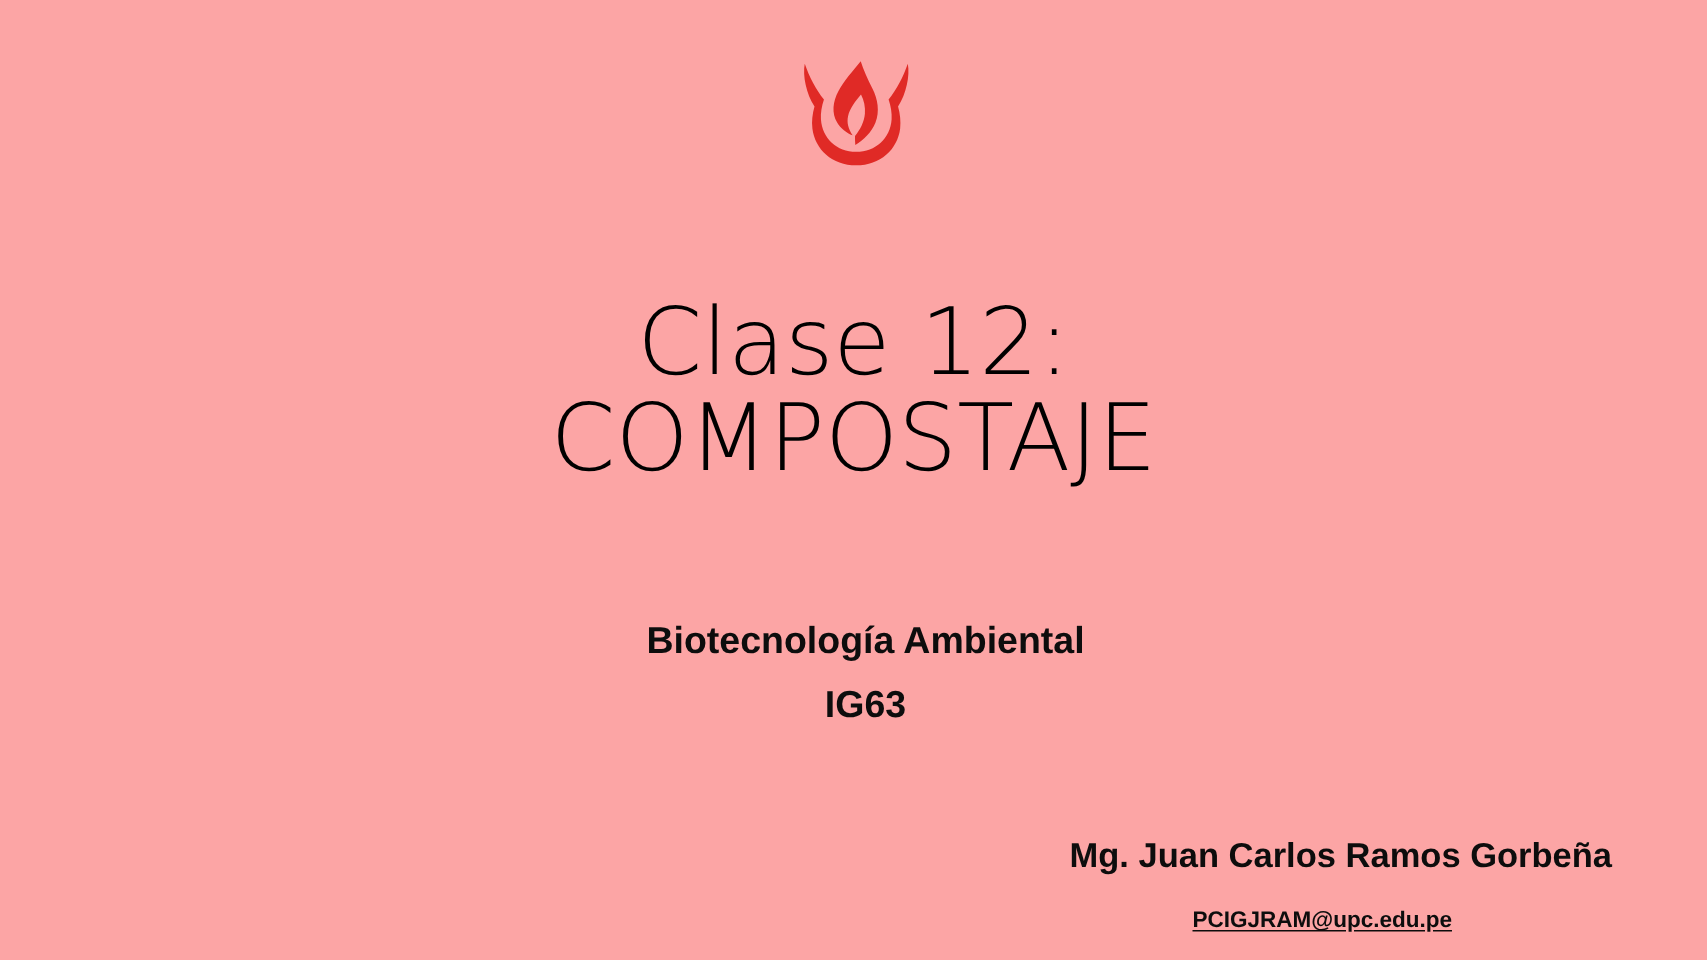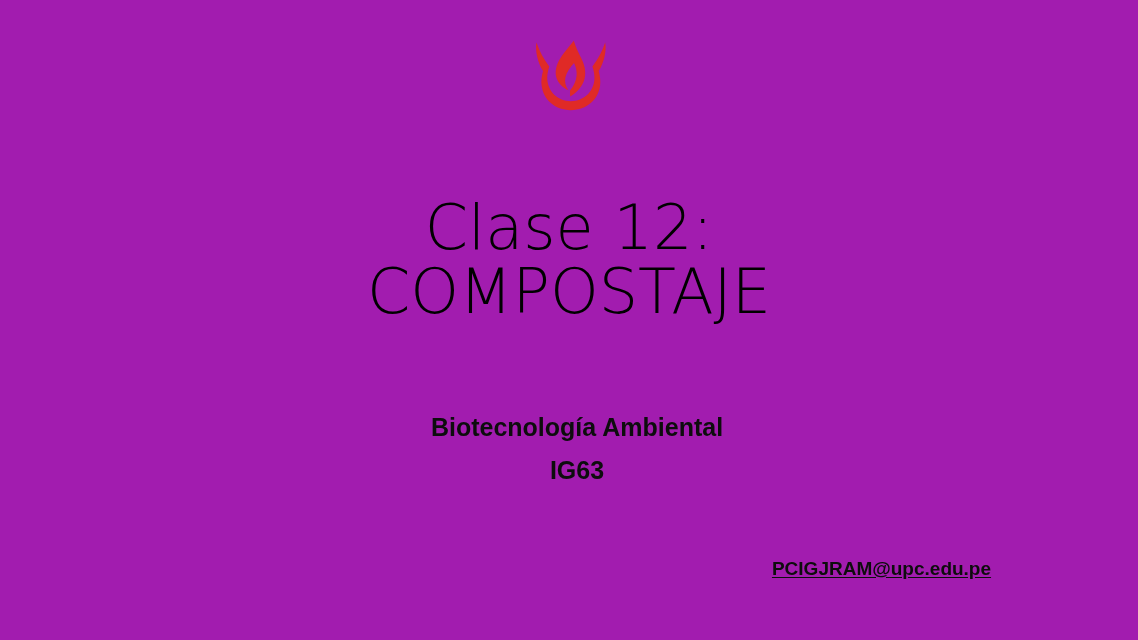--- a/index.html
+++ b/index.html
@@ -11,21 +11,21 @@
     height: 640px;
     background: #ffffff;
     font-family: "Liberation Sans", sans-serif;
     overflow: hidden;
   }
 
   .slide {
     position: relative;
     width: 1138px;
     height: 640px;
-    background: #a21caf;
+    background: #fca5a5;
   }
 
   
   .logo-wrap {
     position: absolute;
     left: 0;
     top: 40px;
     width: 1138px;
     display: flex;
     justify-content: center;
@@ -85,27 +85,28 @@
     font-family: "Liberation Sans", sans-serif;
     font-weight: bold;
     font-size: 23px;
     line-height: 29px;
     color: #0d0d0d;
     white-space: nowrap;
   }
   .author-email {
     font-family: "Liberation Sans", sans-serif;
     font-weight: bold;
-    font-size: 19px;
+    font-size: 15px;
     line-height: 26px;
     color: #0d0d0d;
     text-decoration: underline;
     text-underline-offset: 2px;
     white-space: nowrap;
     cursor: pointer;
+    margin-top: 16px;
   }
 </style>
 </head>
 <body>
 
 <div class="slide">
 
   <div class="logo-wrap">
     <svg width="78" height="80" viewBox="0 0 78 80" aria-label="UPC logo">
 
@@ -142,16 +143,17 @@
     <div class="title-line title-line-1">Clase 12:</div>
     <div class="title-line title-line-2">COMPOSTAJE</div>
   </div>
 
   <div class="subtitle-block">
     <div class="subtitle-line">Biotecnología Ambiental</div>
     <div class="subtitle-line">IG63</div>
   </div>
 
   <div class="author-block">
+    <div class="author-name">Mg. Juan Carlos Ramos Gorbeña</div>
     <div class="author-email">PCIGJRAM@upc.edu.pe</div>
   </div>
 
 </div>
 
 </body></html>

